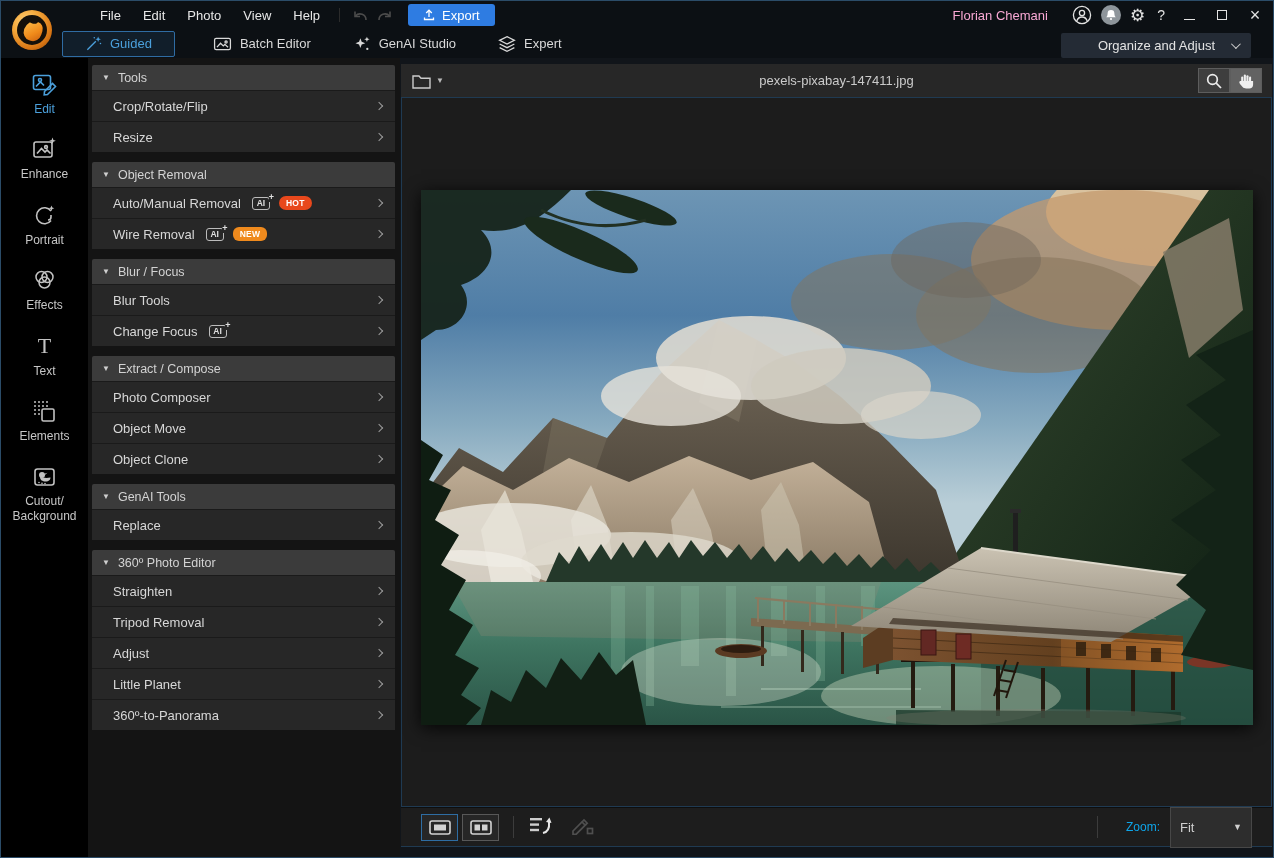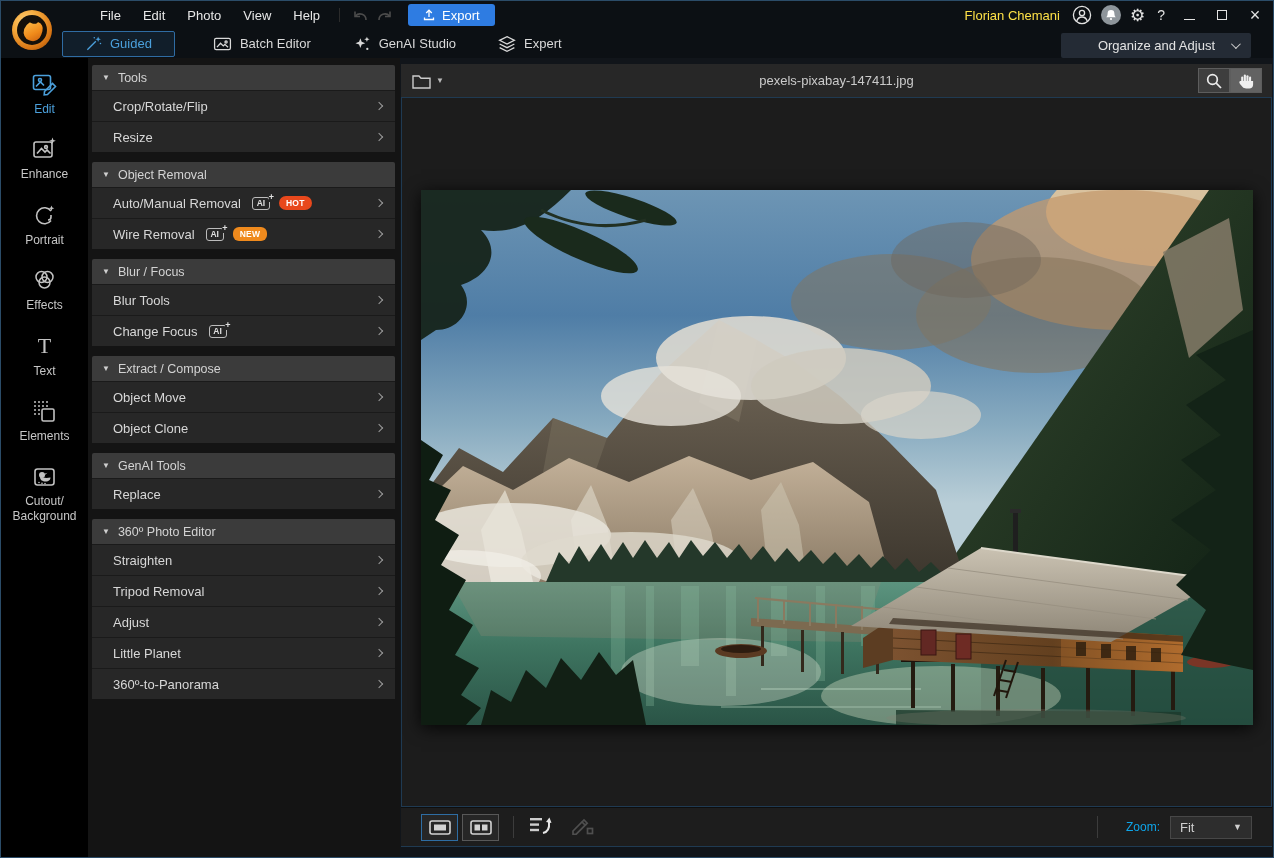--- a/index.html
+++ b/index.html
@@ -17,21 +17,21 @@
   .logo-claw { position:absolute; left:7px; top:6px; width:18px; height:20px; border-radius:60% 40% 50% 50%;
     background:linear-gradient(135deg,#ffc14d,#f08a1a 60%,#c95f10); transform:rotate(18deg); }
   .logo-claw::before { content:""; position:absolute; left:1px; top:-3px; width:10px; height:6px;
     background:#15100a; border-radius:0 0 50% 50%; }
   .menu-item { color:#e7e7e7; font-size:13px; padding:0 11px; }
   .tb-divider { width:1px; height:14px; background:#2b2b2b; margin:0 8px; }
   .histbtn { width:24px; height:18px; display:flex; align-items:center; justify-content:center; }
   .export-btn { display:flex; align-items:center; gap:7px; background:#2e7ce2; color:#fff; font-size:13px;
     height:22px; padding:0 15px; border-radius:3px; margin-left:12px; }
   .tb-right { margin-left:auto; display:flex; align-items:center; gap:9px; padding-right:6px; }
-  .username { color:#fde047; font-size:13px; margin-right:3px; }
+  .username { color:#f9a8d4; font-size:13px; margin-right:15px; }
   .circle-ic { width:20px; height:20px; display:flex; align-items:center; justify-content:center; }
   .bell-wrap { width:20px; height:20px; border-radius:50%; background:#8e959b; display:flex; align-items:center; justify-content:center; }
   .gear { color:#e2e2e2; font-size:17px; line-height:1; }
   .help-q { color:#e2e2e2; font-size:14px; padding:0 3px; }
   .winctl { width:24px; height:22px; display:flex; align-items:center; justify-content:center; color:#e3e3e3; }
   .ic-min { width:11px; border-top:1.4px solid #e3e3e3; margin-top:8px; }
   .ic-max { width:10px; height:10px; border:1.3px solid #e3e3e3; }
   .ic-close { font-size:18px; line-height:1; }
 
   
@@ -81,21 +81,21 @@
   .photo-wrap svg { display:block; }
 
   .bottombar { height:40px; background:#1d1d1d; border-top:1px solid #0e0e0e; border-bottom:1px solid #1f3a52;
     display:flex; align-items:center; padding:0 20px; flex:0 0 auto; }
   .vbtn { width:37px; height:27px; border:1px solid #585858; background:#262626; display:flex; align-items:center; justify-content:center; }
   .vbtn.active { border-color:#2e6da3; }
   .vbtn + .vbtn { margin-left:4px; }
   .bb-div { width:1px; height:22px; background:#3c3c3c; margin:0 14px; }
   .bb-right { margin-left:auto; display:flex; align-items:center; }
   .zoom-lbl { color:#0ea5e9; font-size:12px; margin:0 10px 0 14px; }
-  .zoom-dd { width:82px; height:23px; background:#2d2d2d; border:1px solid #474747; display:flex; align-items:center;
+  .zoom-dd { width:82px; height:41px; background:#2d2d2d; border:1px solid #474747; display:flex; align-items:center;
     padding:0 9px; color:#cfcfcf; font-size:13px; }
   .zoom-dd .tri { margin-left:auto; font-size:9px; color:#d0d0d0; }
 </style>
 </head>
 <body>
 
 <div class="app">
 
   <div class="titlebar">
     <div class="logo">
@@ -325,20 +325,24 @@
           <div class="p-item">
             <span>Change Focus</span>
             <span class="ai-badge">AI</span>
             <span class="chev-r"></span>
           </div>
         </div>
         <div class="p-sec">
           <div class="p-head">
             <span class="p-tri">▼</span>
             <span>Extract / Compose</span>
+          </div>
+          <div class="p-item">
+            <span>Photo Composer</span>
+            <span class="chev-r"></span>
           </div>
           <div class="p-item">
             <span>Object Move</span>
             <span class="chev-r"></span>
           </div>
           <div class="p-item">
             <span>Object Clone</span>
             <span class="chev-r"></span>
           </div>
         </div>

